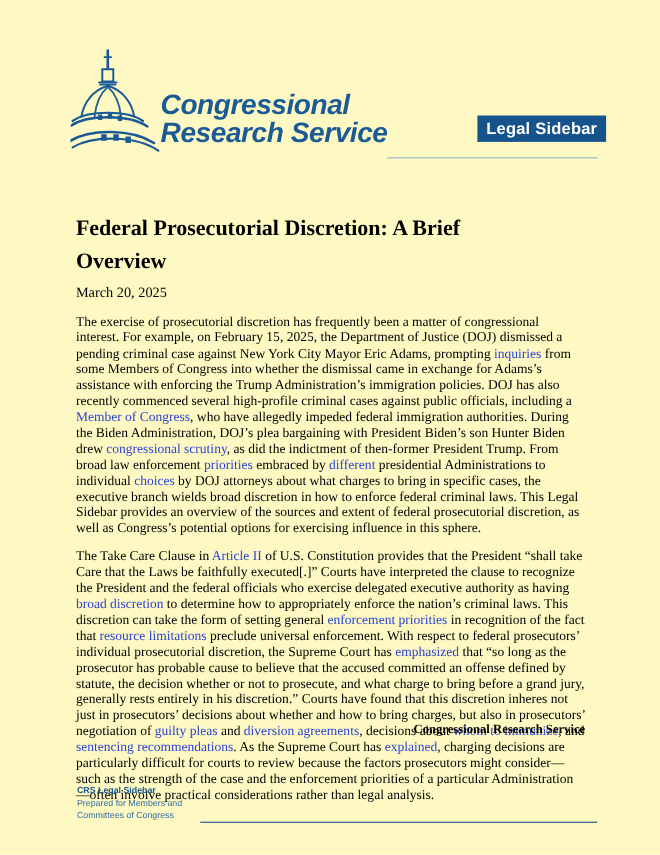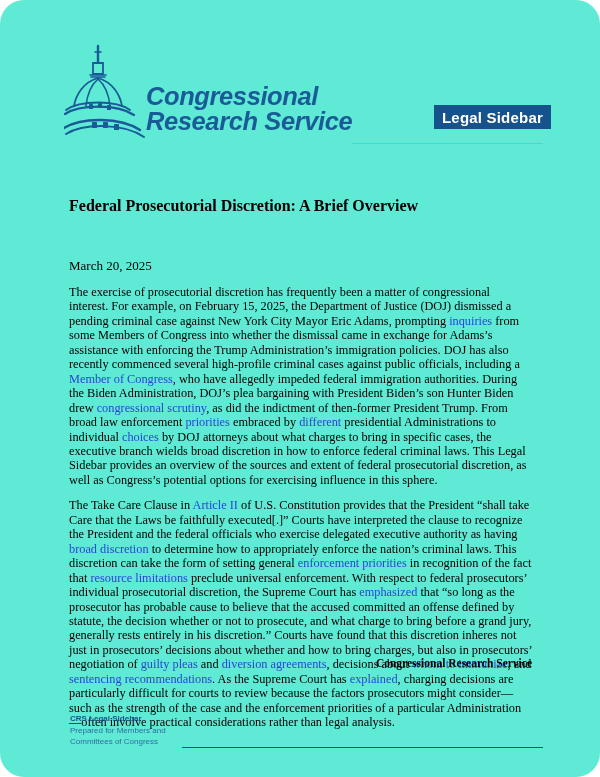--- a/index.html
+++ b/index.html
@@ -12,22 +12,21 @@
     height: 777px;
     position: relative;
     font-family: "Liberation Serif", serif;
     color: #000000;
     overflow: hidden;
   }
 
   .page {
     position: absolute;
     inset: 0;
-    background: #5eead4;
-    border-radius: 24px;
+    background: #fef9c3;
   }
 
   
   .masthead {
     position: absolute;
     left: 0;
     top: 0;
     width: 600px;
     height: 160px;
   }
@@ -85,21 +84,21 @@
   }
 
   
   .doc-title {
     position: absolute;
     left: 69px;
     top: 180px;
     width: 420px;
     font-family: "Liberation Serif", serif;
     font-weight: bold;
-    font-size: 16px;
+    font-size: 20px;
     line-height: 30px;
     color: #000000;
   }
   .doc-date {
     position: absolute;
     left: 69px;
     top: 258px;
     font-family: "Liberation Serif", serif;
     font-size: 13px;
     color: #000000;

